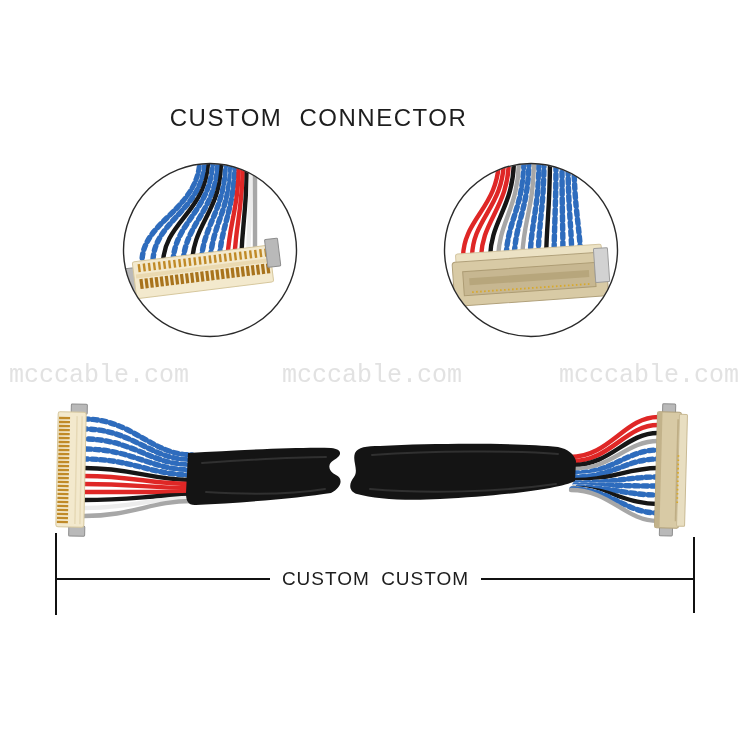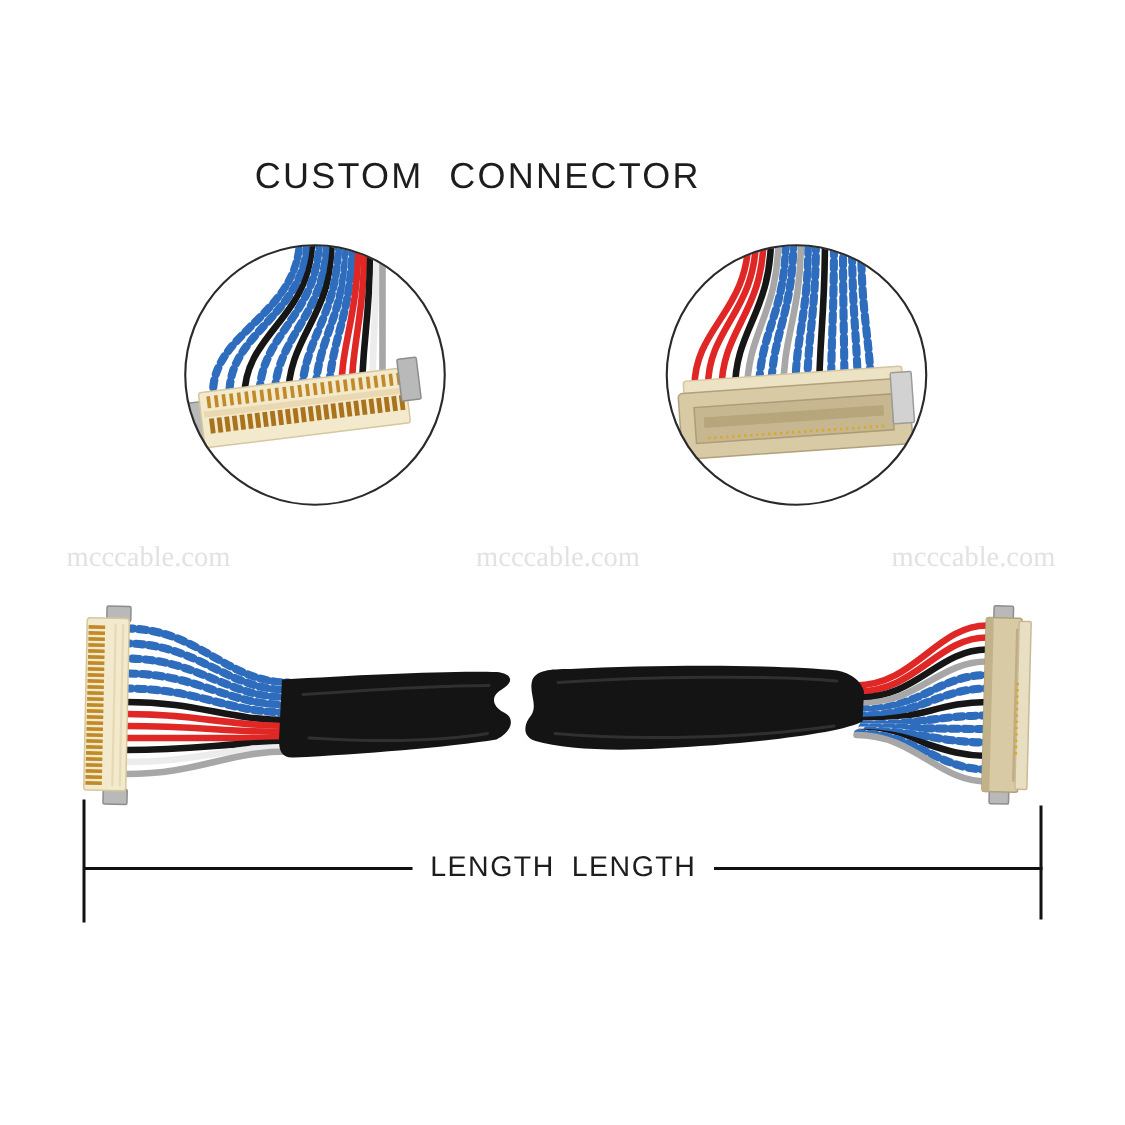--- a/index.html
+++ b/index.html
@@ -8,22 +8,22 @@
     background:var(--bg,#fff); overflow:hidden;
     font-family:"Liberation Sans", sans-serif;
   }
   .title {
     position:absolute; top:104px; left:0; width:637px;
     text-align:center; font-size:24px; letter-spacing:1.5px; word-spacing:9px;
     color:var(--text,#1d1d1d); font-weight:400;
   }
   .watermark {
     position:absolute; top:361px; transform:translateX(-50%);
-    font-family:Liberation Serif, serif;
-    font-size:19px; color:var(--watermark,#e2e2e2); white-space:nowrap;
+    font-family:Liberation Mono, monospace;
+    font-size:25px; color:var(--watermark,#e2e2e2); white-space:nowrap;
   }
   .wm1{ left:99px; } .wm2{ left:372px; } .wm3{ left:649px; }
   .detail-circle { position:absolute; width:176px; height:176px; }
   .circleL { left:122px; top:162px; }
   .circleR { left:443px; top:162px; }
   .cable-svg { position:absolute; left:0; top:393px; width:750px; height:160px; }
   .dim-tick { position:absolute; width:2px; background:var(--line,#111); }
   .tickL { left:55px; top:533px; height:82px; }
   .tickR { left:693px; top:537px; height:76px; }
   .dim-row {
@@ -311,17 +311,17 @@
       <rect x="676" y="26" width="3.5" height="102" fill="#bfae85"></rect>
       <rect x="678" y="21" width="8" height="112" rx="1" fill="#e8dec1" stroke="#c9ba94"></rect>
       <path d="M 678 62 L 678 112" class="gold-dots" stroke-width="1.4" stroke-dasharray="1.6 2.6"></path>
     </g>
   </svg>
 
   <div class="dim-tick tickL"></div>
   <div class="dim-tick tickR"></div>
   <div class="dim-row">
     <div class="dim-line"></div>
-    <div class="dim-label">LENGTH LENGTH</div>
+    <div class="dim-label">CUSTOM CUSTOM</div>
     <div class="dim-line"></div>
   </div>
 
 </div>
 
 </body></html>

